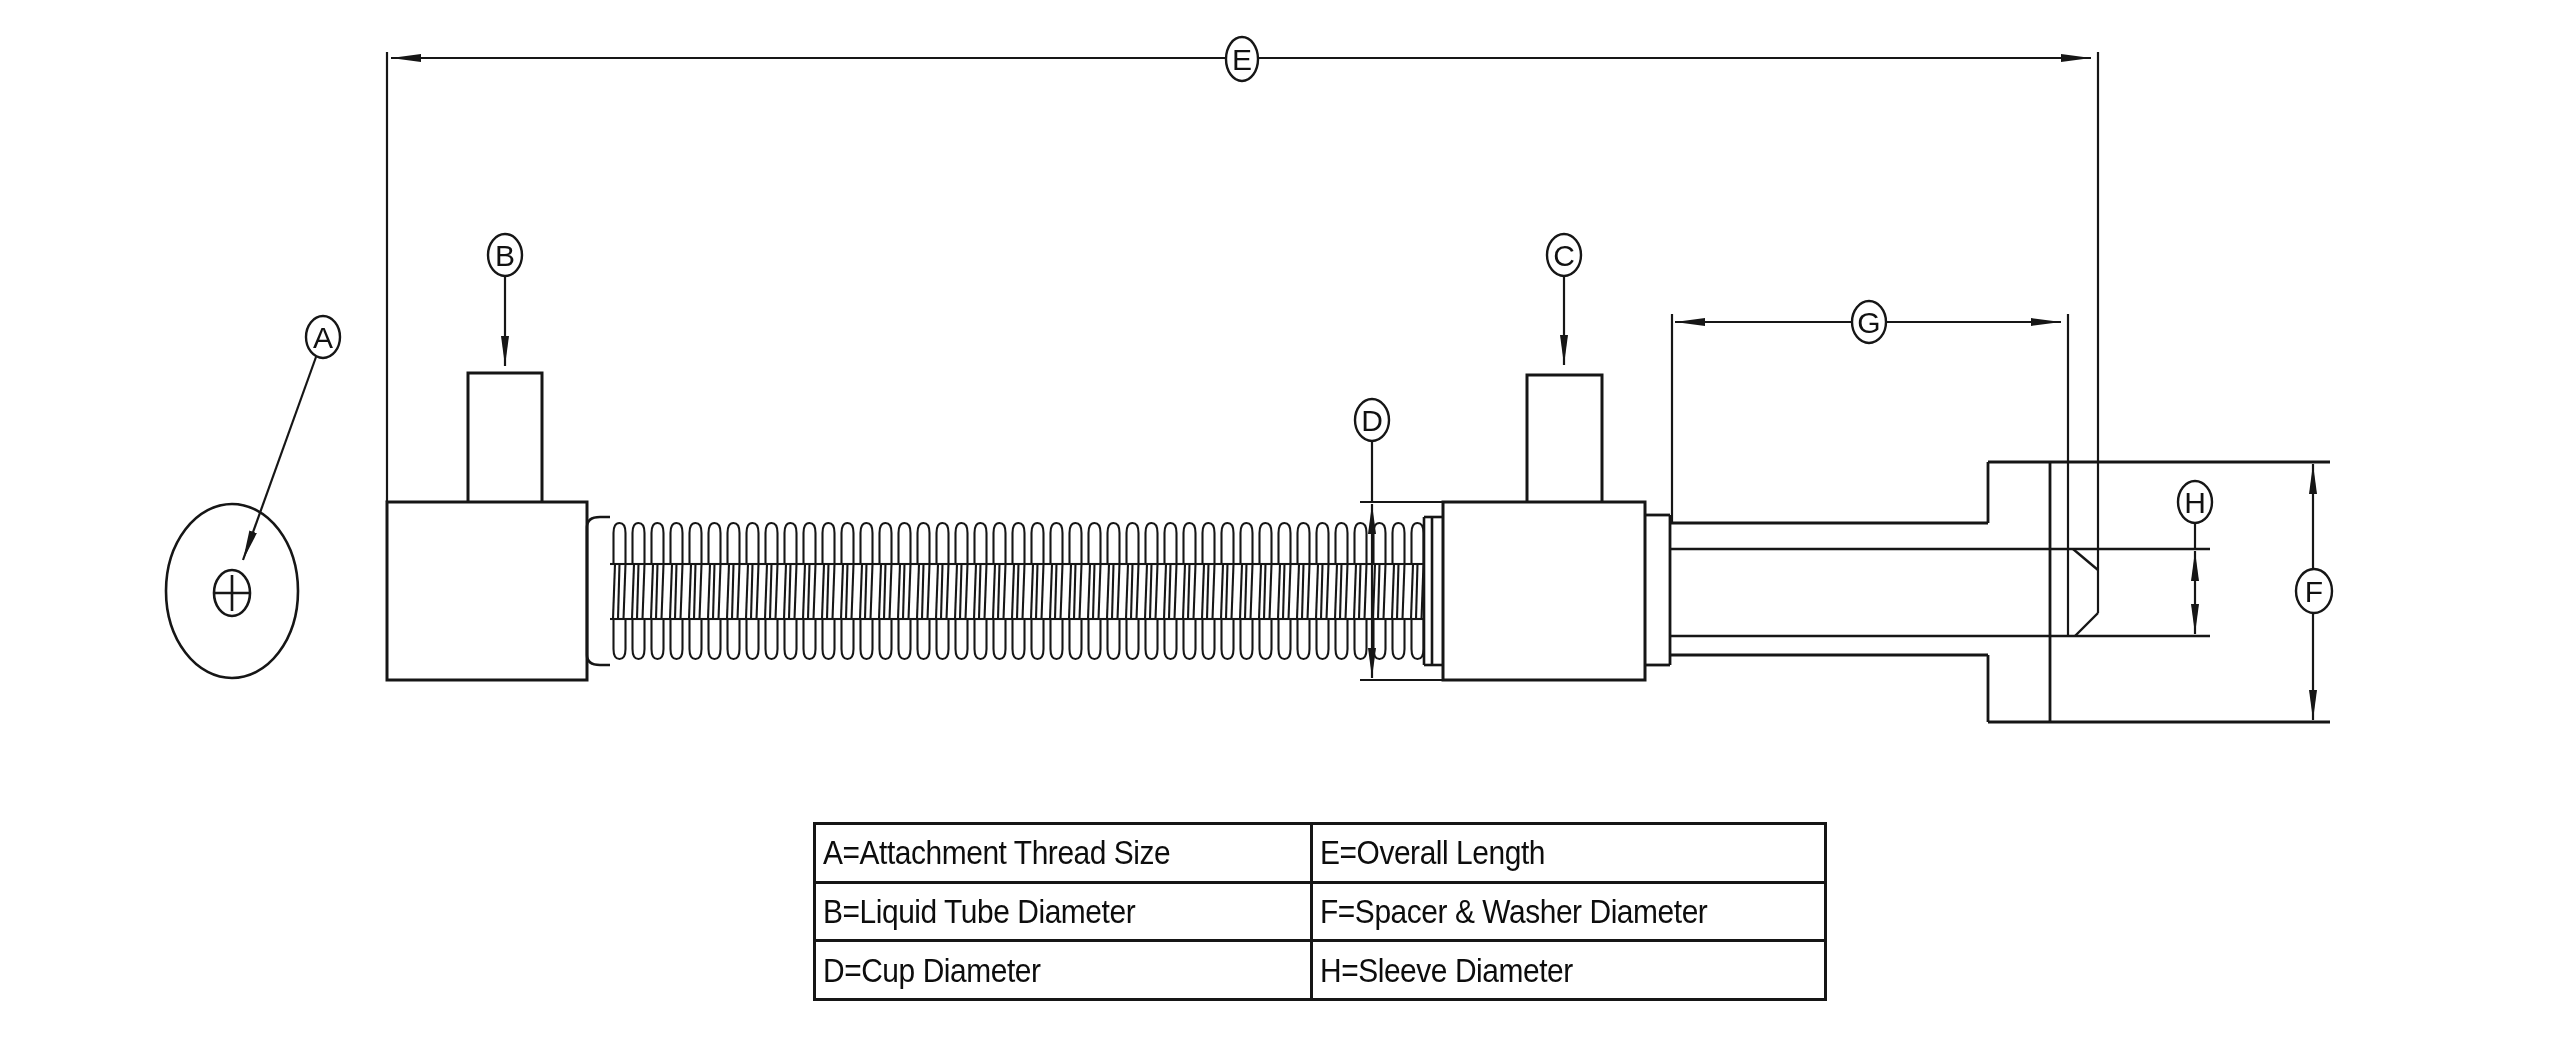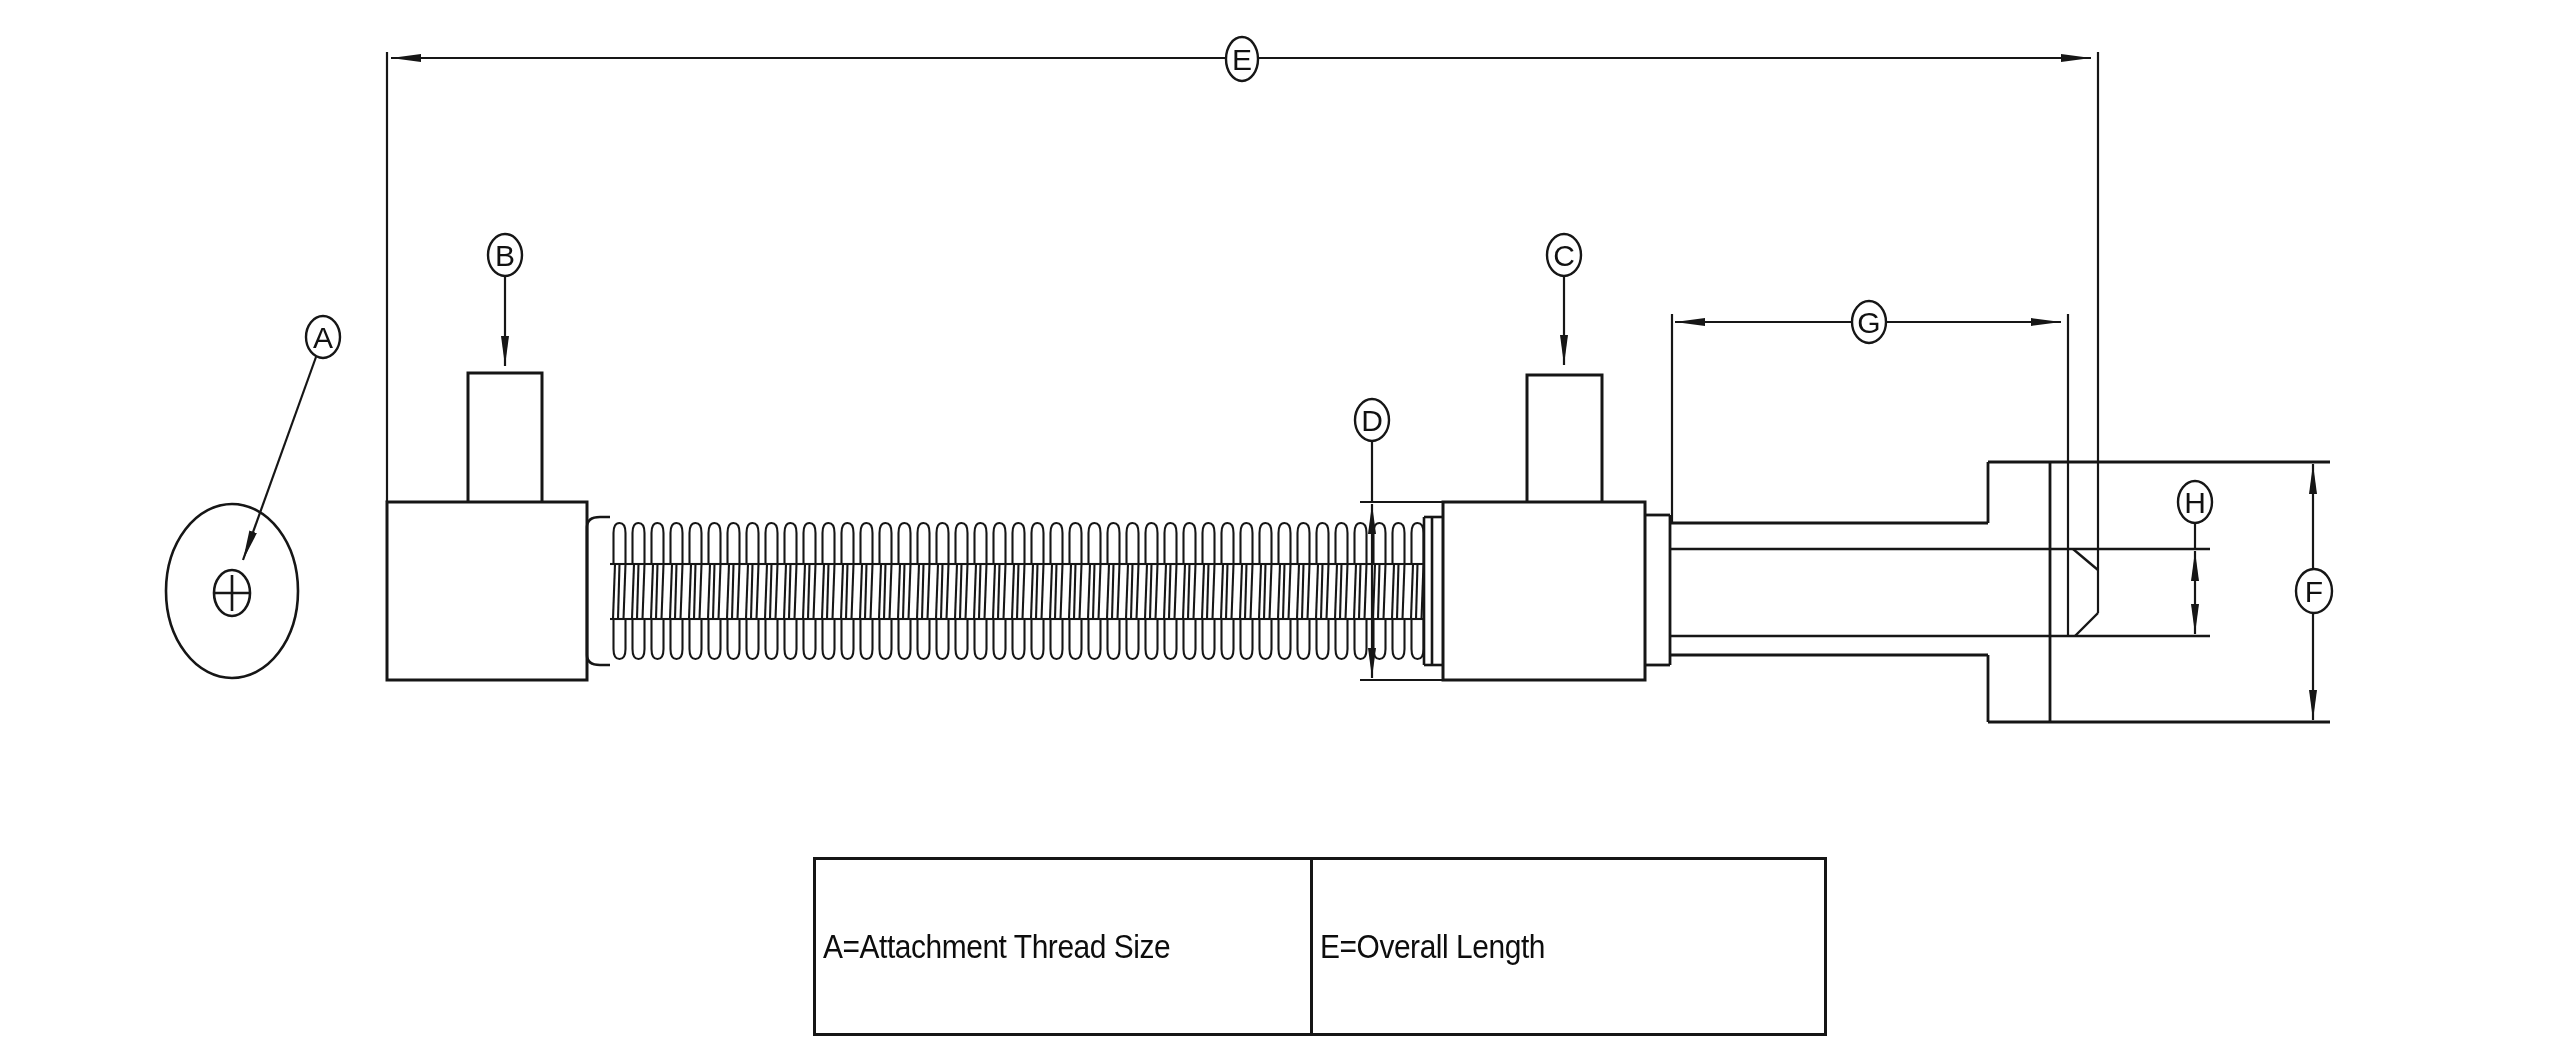--- a/index.html
+++ b/index.html
@@ -8,21 +8,21 @@
     background: #ffffff;
     font-family: "Liberation Sans", sans-serif;
     overflow: hidden;
     position: relative;
   }
   #stage { position: absolute; left: 0; top: 0; width: 2550px; height: 1048px; }
   #drawing-svg { position: absolute; left: 0; top: 0; }
 
   .legend-wrap {
     position: absolute;
-    left: 813px; top: 857px;
+    left: 813px; top: 822px;
     width: 1011px; height: 179px;
   }
   table.legend {
     border-collapse: collapse;
     width: 100%; height: 100%;
     table-layout: fixed;
   }
   table.legend td {
     border: 3px solid #161616;
     padding: 0 0 0 7px;
@@ -187,17 +187,25 @@
     <table class="legend">
       <colgroup>
           <col class="c1">
           <col class="c2">
         </colgroup>
       <tbody>
         <tr>
           <td><span>A=Attachment Thread Size</span></td>
           <td><span>E=Overall Length</span></td>
         </tr>
+        <tr>
+          <td><span>B=Liquid Tube Diameter</span></td>
+          <td><span>F=Spacer &amp; Washer Diameter</span></td>
+        </tr>
+        <tr>
+          <td><span>D=Cup Diameter</span></td>
+          <td><span>H=Sleeve Diameter</span></td>
+        </tr>
       </tbody>
     </table>
   </div>
 
 </div>
 
 </body></html>

